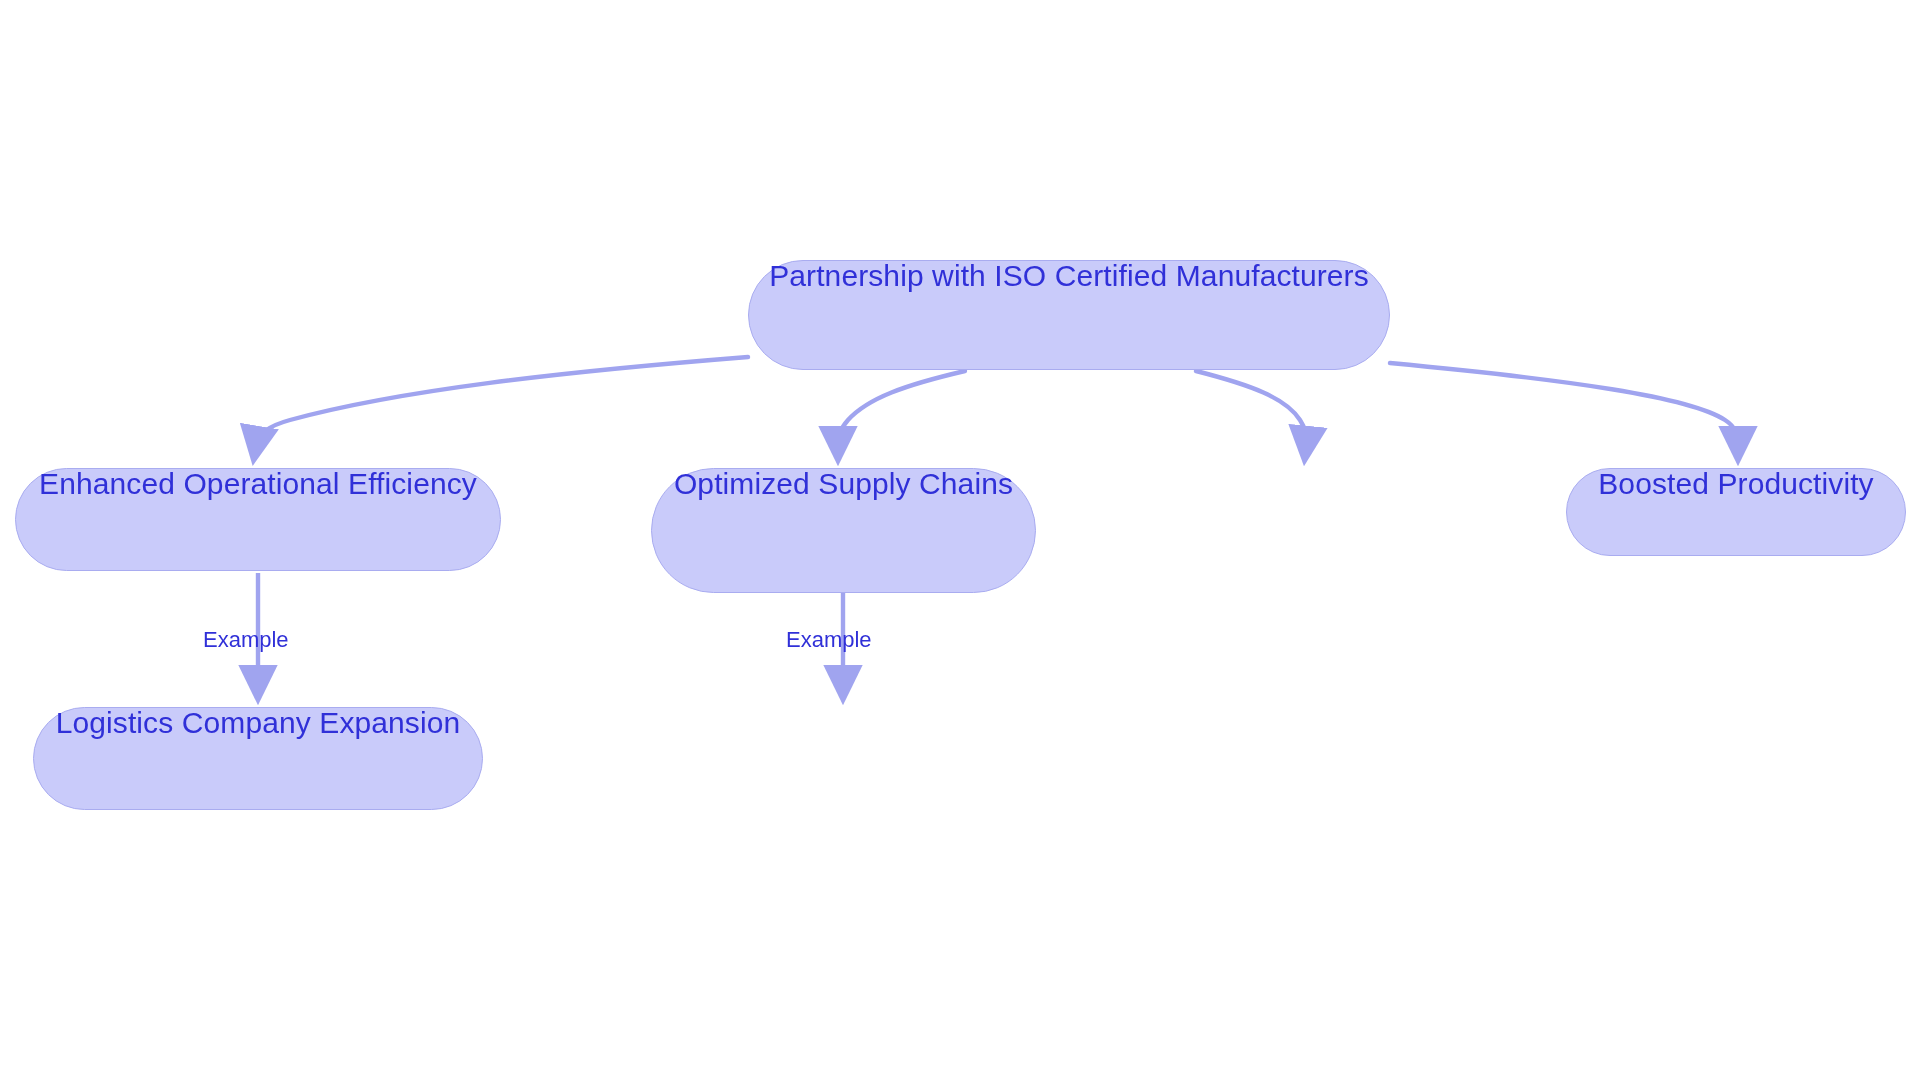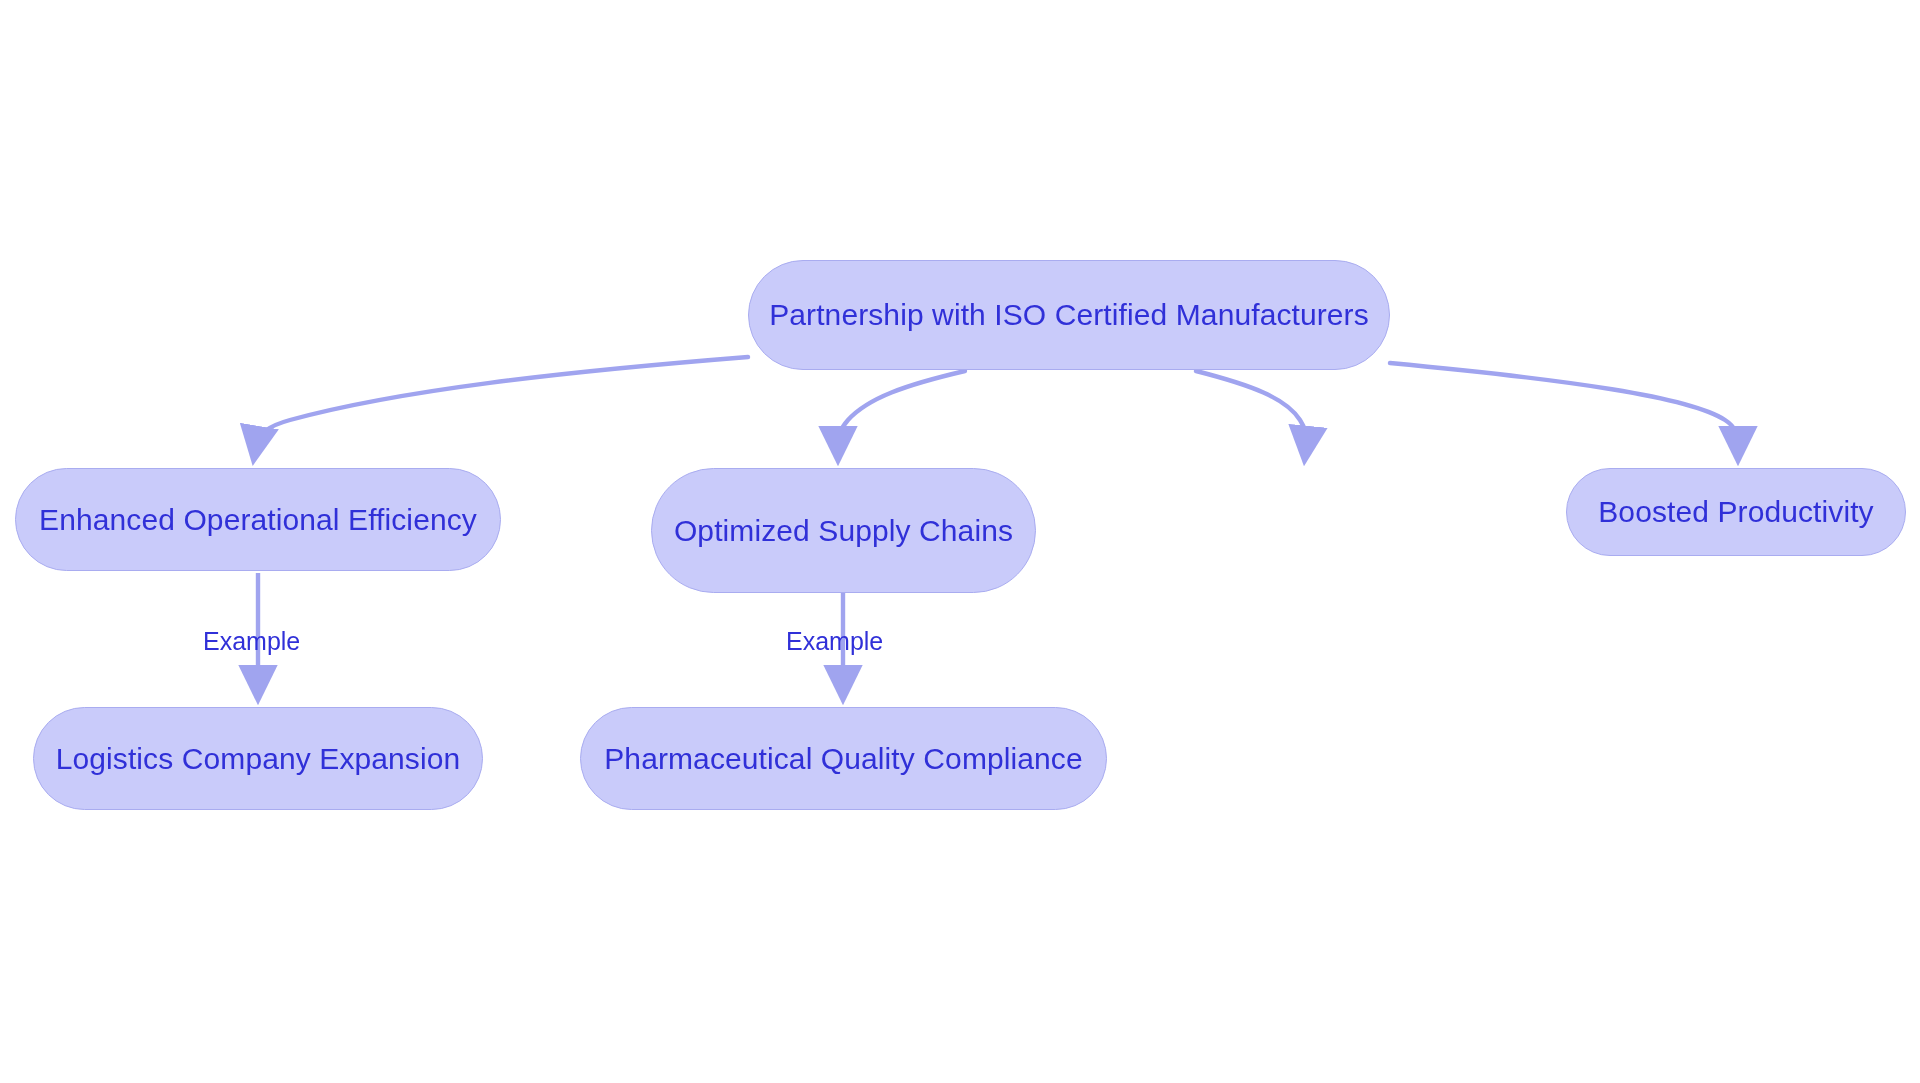--- a/index.html
+++ b/index.html
@@ -25,40 +25,40 @@
     left: 0;
     top: 0;
     width: 1920px;
     height: 1083px;
     pointer-events: none;
   }
   .node {
     position: absolute;
     box-sizing: border-box;
     display: flex;
-    align-items: center;
+    align-items: flex-start;
     justify-content: center;
     background: #c9cbfa;
     border: 1.6px solid #a9acf0;
     border-radius: 999px;
     color: #3030d8;
     font-size: 30px;
     font-weight: 400;
     letter-spacing: 0.1px;
     white-space: nowrap;
     line-height: 1;
   }
   .node-label {
     display: block;
     padding: 0 6px;
   }
   .edge-label {
     position: absolute;
     color: #3030d8;
-    font-size: 25px;
+    font-size: 22px;
     line-height: 1;
     white-space: nowrap;
     background: transparent;
   }
 </style>
 </head>
 <body>
 
 <div id="flow-root">
 
@@ -96,21 +96,18 @@
 
 
   <div class="node" style="left:1566px; top:468px; width:340px; height:88px;">
     <span class="node-label">Boosted Productivity</span>
   </div>
 
   <div class="node" style="left:33px; top:707px; width:450px; height:103px;">
     <span class="node-label">Logistics Company Expansion</span>
   </div>
 
-  <div class="node" style="left:580px; top:707px; width:527px; height:103px;">
-    <span class="node-label">Pharmaceutical Quality Compliance</span>
-  </div>
 
   <div class="edge-label" style="left:203px; top:629px;">Example</div>
 
   <div class="edge-label" style="left:786px; top:629px;">Example</div>
 
 </div>
 
 </body></html>

